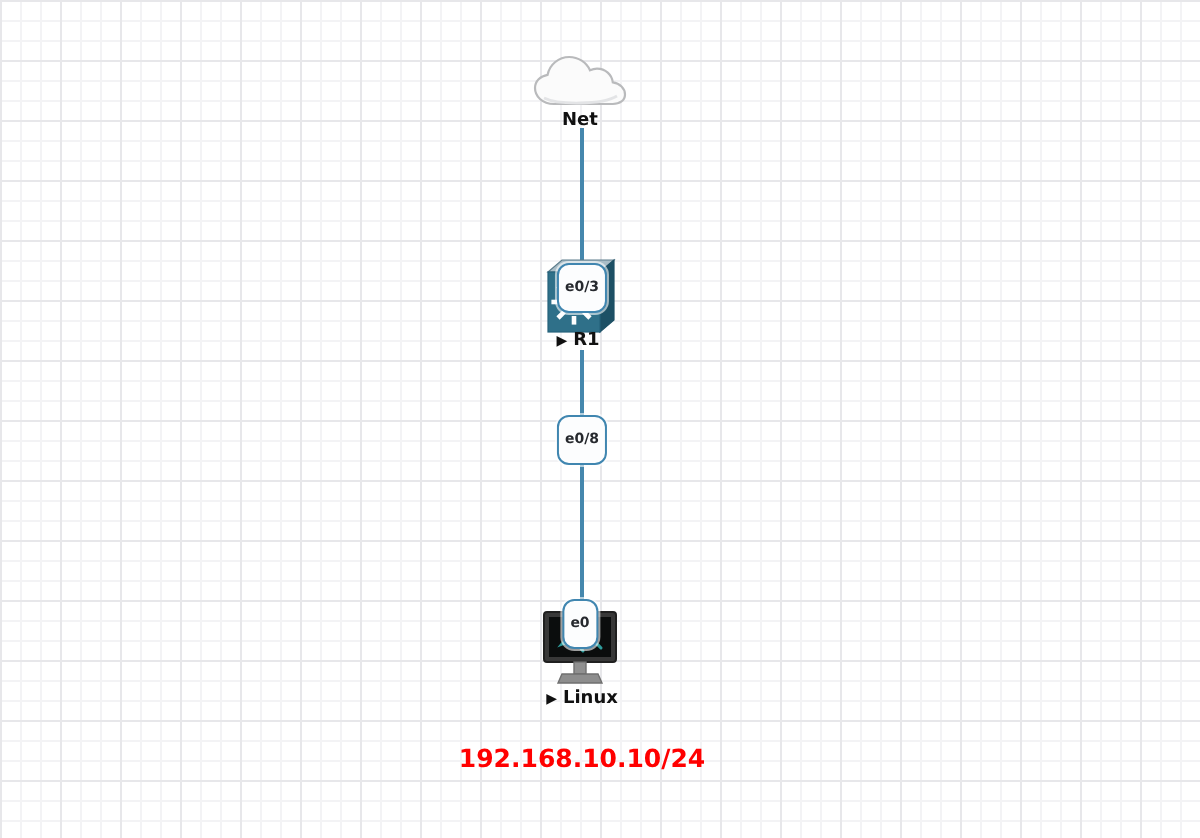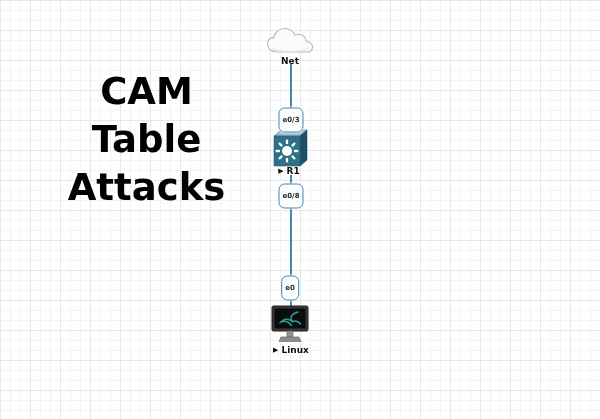--- a/index.html
+++ b/index.html
@@ -22,21 +22,21 @@
     text-align:center; color:#010101;
     font-size:37px; line-height:48px; font-weight:800;
     white-space:pre-line; letter-spacing:0px;
   }
 
   .link-line { width:2px; background:#4587ad; z-index:1; }
 
   .if-badge {
     z-index:3; padding:8px 3px; border:1.4px solid #4086b0; border-radius:6px;
     background:#fcfdfe; color:#26292e; font-size:7px; font-weight:700;
-    line-height:1; white-space:nowrap; box-shadow:0 0 0 1px rgba(255,255,255,.6);
+    line-height:1; white-space:nowrap; box-shadow:0 0 0 1px rgba(255,255,255,.6);margin-top:24px;
   }
 
   .node-icon { z-index:2; }
 
   .node-label {
     z-index:3; display:flex; align-items:center; gap:3px;
     color:#111; font-size:9px; font-weight:700; line-height:1; white-space:nowrap;
   }
   .node-label .tri { font-size:7px; color:#101010; }
 
@@ -44,23 +44,20 @@
     z-index:3; text-align:center; color:#ff0000; font-weight:800;
     font-size:12.5px; line-height:15px; white-space:nowrap;
   }
   .annotation .l2 { margin-top:4px; letter-spacing:.5px; }
 </style>
 </head>
 <body>
 
 <div class="canvas">
 
-  <div class="abs title">CAM
-Table
-Attacks</div>
 
   <div class="abs link-line" style="left:290px; top:64px;  height:67px;"></div>
   <div class="abs link-line" style="left:290px; top:175px; height:137px;"></div>
 
   <div class="abs node-icon ctr" style="left:290px; top:43px;">
     <svg width="50" height="32" viewBox="0 0 50 32">
       <path d="M12 27 C6 27 2.5 23 2.5 19 C2.5 15.5 5.2 13 8.8 12.4 C9.8 7.2 14.4 3.5 19.6 3.5 C24.2 3.5 28.2 6.2 30 10.1 C31.1 9.6 32.3 9.3 33.5 9.3 C37.7 9.3 41 12.3 41.4 16.2 C44.9 16.7 47.5 19.2 47.5 22.2 C47.5 25.2 44.9 27 41.4 27 Z" fill="#fbfbfb" stroke="#b9babc" stroke-width="1.1"></path>
       <path d="M7 24 C14 27.5 36 27.5 43.5 23" fill="none" stroke="#e3e4e6" stroke-width="1.4"></path>
     </svg>
   </div>
@@ -115,15 +112,16 @@
       <rect x="17" y="26" width="6" height="6" fill="#909090" stroke="#6f6f6f" stroke-width="0.7"></rect>
       <polygon points="11,32 29,32 31,36.5 9,36.5" fill="#8d8d8d" stroke="#6f6f6f" stroke-width="0.7"></polygon>
     </svg>
   </div>
   <div class="abs node-label ctr" style="left:291px; top:350px;">
     <span class="tri">▶</span>
     <span>Linux</span>
   </div>
 
   <div class="abs annotation ctr" style="left:291px; top:379px;">
+    <div class="l1">192.168.10.10/24</div>
   </div>
 
 </div>
 
 </body></html>

